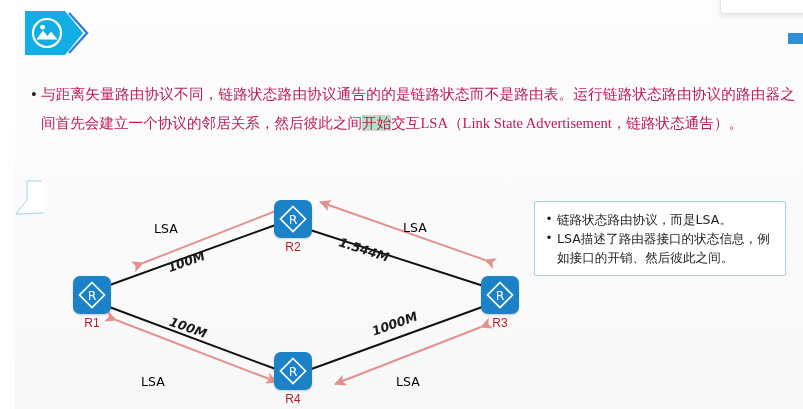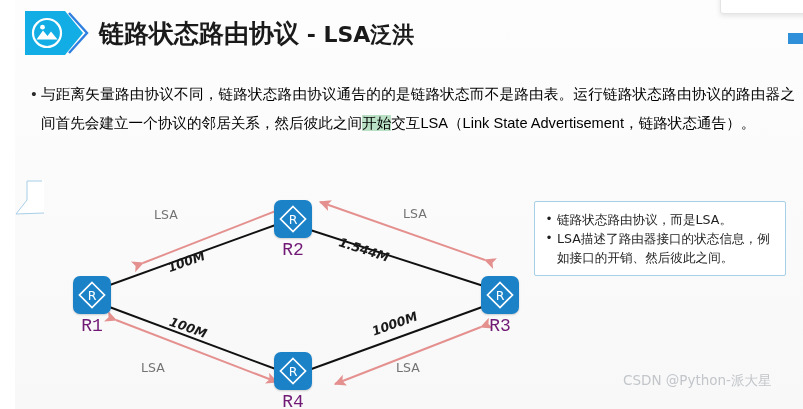--- a/index.html
+++ b/index.html
@@ -108,22 +108,22 @@
     flex: none;
     color: #2b2b2b;
     font-size: 15px;
     line-height: 28px;
     text-align: center;
   }
   .body-para {
     flex: 1;
     font-size: 14.6px;
     line-height: 28.5px;
-    color: #000000;
-    font-family: Liberation Sans, sans-serif;
+    color: #be185d;
+    font-family: Liberation Serif, serif;
     text-align: justify;
   }
   .hl-green {
     background: #b9dfc4;
   }
   
   .diagram {
     position: absolute;
     left: 0px;
     top: 180px;
@@ -147,44 +147,45 @@
     border-radius: 7px;
     background: #1b82c8;
     box-shadow: 0 1px 2px rgba(0,0,0,.18);
     position: relative;
   }
   .node-label {
     position: absolute;
     left: 50%;
     transform: translateX(-50%);
     top: 40px;
-    font-size: 18px;
-    color: #701a75;
-    white-space: nowrap;
-    font-family: Liberation Mono, monospace;
+    font-size: 12px;
+    color: #b91c1c;
+    white-space: nowrap;
+    font-family: Liberation Sans, sans-serif;
   }
   
   .link-label {
     position: absolute;
     font-size: 12.5px;
     font-weight: bold;
     font-style: italic;
     color: #1a1a1a;
     white-space: nowrap;
     z-index: 11;
     font-family: "DejaVu Sans", "Liberation Sans", sans-serif;
   }
   
   .lsa-label {
     position: absolute;
     font-size: 12.5px;
-    color: #737373;
+    color: #000000;
     white-space: nowrap;
     z-index: 11;
     font-family: "DejaVu Sans", "Liberation Sans", sans-serif;
+    margin-top: 14px;
   }
   
   .callout {
     position: absolute;
     left: 519px;
     top: 21px;
     width: 252px;
     box-sizing: border-box;
     background: #ffffff;
     border: 1px solid #a8cfe8;
@@ -251,21 +252,20 @@
     <div class="title-bar">
       <div class="title-badge">
         <svg class="badge-shape" viewBox="0 0 66 48">
           <path d="M2,2 L42,2 L60,24 L42,46 L2,46 Z" fill="#11ade4"></path>
           <path d="M46,4 L64,24 L46,44" fill="none" stroke="#2f7fe0" stroke-width="2.4"></path>
           <circle cx="24" cy="24" r="14" fill="none" stroke="#ffffff" stroke-width="2.2"></circle>
           <path d="M13.5,30.5 L20,21.5 L24.5,27 L28,22.5 L34.5,30.5 Z" fill="#ffffff"></path>
           <circle cx="19.5" cy="18.2" r="2.4" fill="#ffffff"></circle>
         </svg>
       </div>
-      <div class="title-text"><span>链路状态路由协议</span><span class="t-sub"> - </span><span class="t-sub">LSA泛洪</span></div>
     </div>
 
     <div class="body-block">
       <div class="bullet-row">
         <div class="bullet-dot">•</div>
         <div class="body-para"><span>与距离矢量路由协议不同，链路状态路由协议通告的的是链路状态而不是路由表。运行链路状态路由协议的路由器之间首先会建立一个协议的邻居关系，然后彼此之间</span><span class="hl-green">开始</span><span>交互LSA（Link State Advertisement，链路状态通告）。</span></div>
       </div>
     </div>
 
     <div class="diagram">
@@ -354,17 +354,16 @@
             <span class="callout-text">链路状态路由协议，而是LSA。</span>
           </li>
           <li class="callout-item">
             <span class="callout-dot">•</span>
             <span class="callout-text">LSA描述了路由器接口的状态信息，例如接口的开销、然后彼此之间。</span>
           </li>
         </ul>
       </div>
     </div>
 
-    <div class="watermark">CSDN @Python-派大星</div>
   </div>
 
   <div class="top-popup-accent"></div>
 </div>
 
 </body></html>

